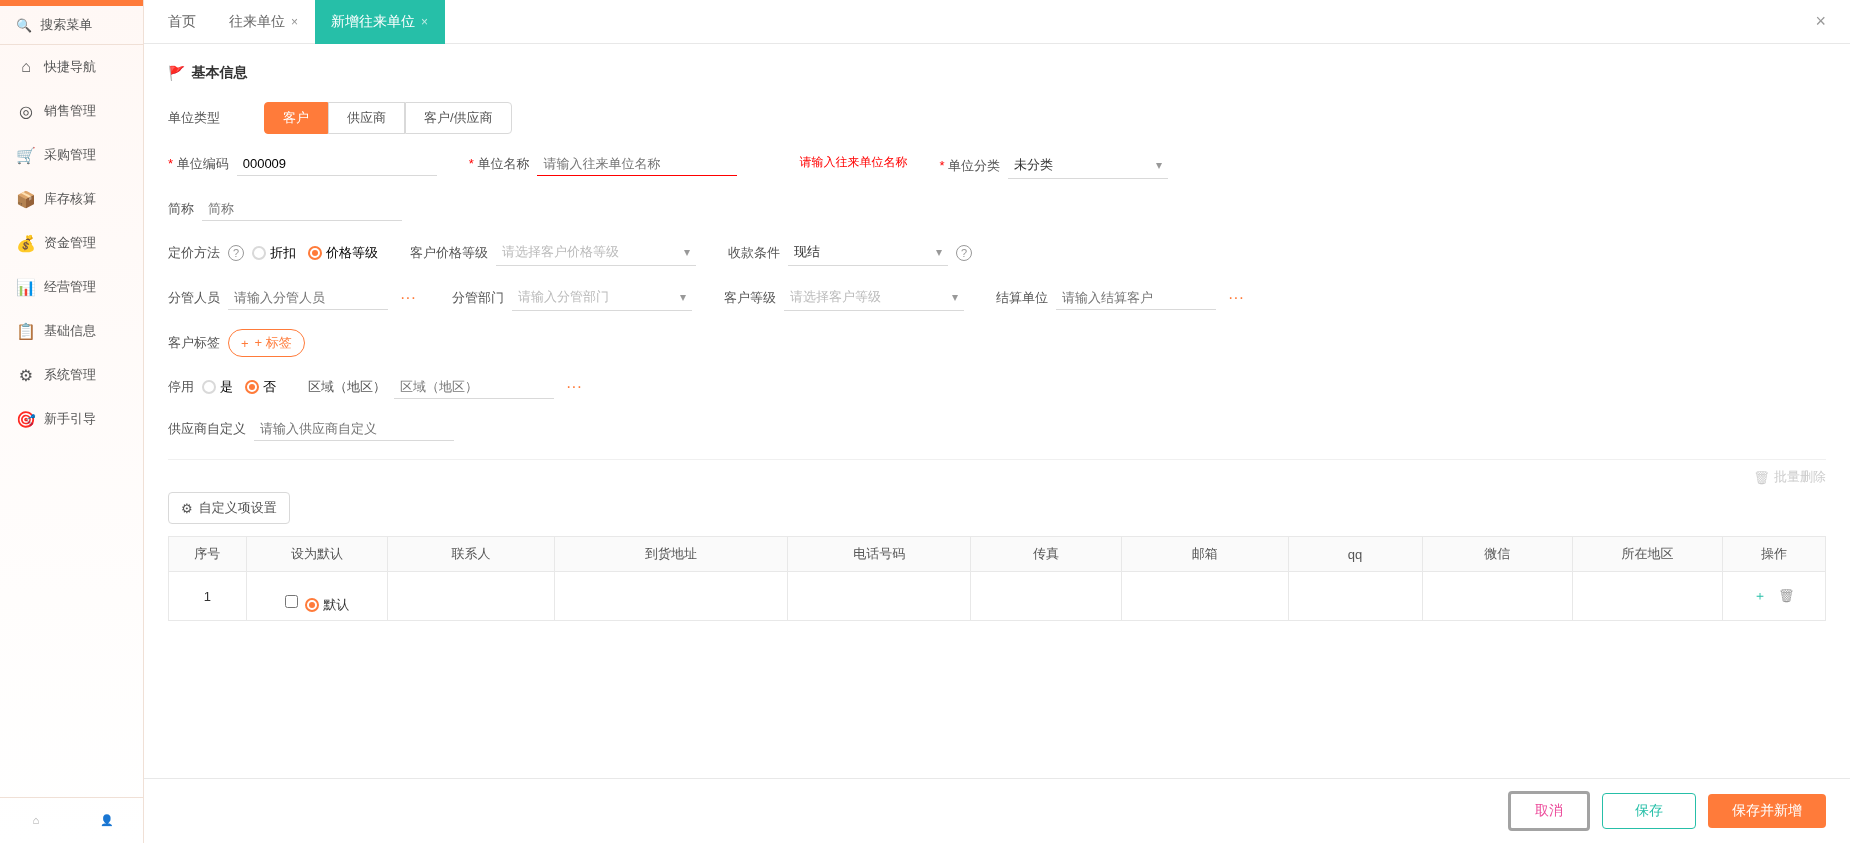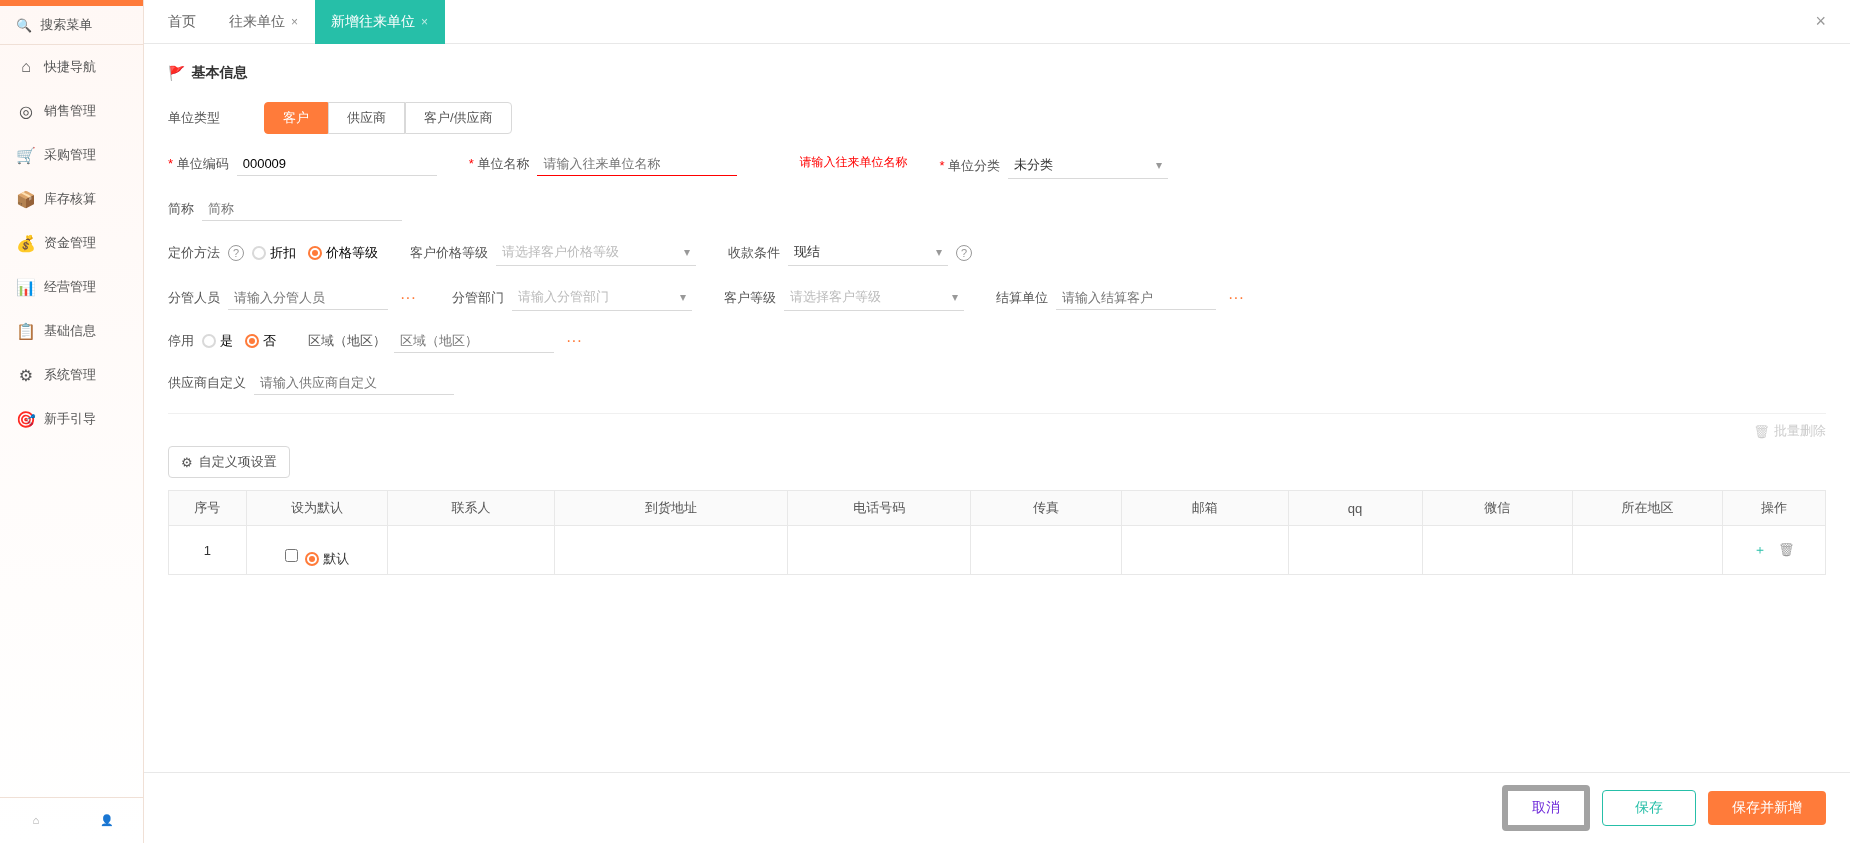--- a/index.html
+++ b/index.html
@@ -315,26 +315,26 @@
       align-items: center;
       justify-content: flex-end;
       gap: 12px;
       padding: 12px 24px;
       border-top: 1px solid #e8e8e8;
       background: #fff;
       flex-shrink: 0;
     }
     .btn-cancel {
       padding: 8px 24px;
-      border: 6px solid #a3a3a3;
+      border: 3px solid #a3a3a3;
       background: #fff;
       border-radius: 4px;
       cursor: pointer;
       font-size: 14px;
-      color: #6d28d9;
+      color: #ec4899;
     }
     .btn-save {
       padding: 8px 32px;
       border: 1px solid #26bfa8;
       background: #fff;
       border-radius: 4px;
       cursor: pointer;
       font-size: 14px;
       color: #26bfa8;
     }
@@ -566,20 +566,29 @@
         </div>
       </div>
 
       <div class="form-group">
         <span class="form-label">结算单位</span>
         <input class="form-input form-input-medium" type="text" placeholder="请输入结算客户" style="">
         <span class="more-btn">···</span>
       </div>
     </div>
 
+    <div class="form-row">
+      <div class="form-group">
+        <span class="form-label">客户标签</span>
+        <div class="tag-btn">
+          <span>+</span>
+          <span style="margin-left:2px;">+ 标签</span>
+        </div>
+      </div>
+    </div>
 
     <div class="form-row" style="gap:32px; align-items:center;">
 
       <div class="form-group">
         <span class="form-label">停用</span>
         <div class="radio-group">
           <div class="radio-item">
             <div class="radio-circle"></div>
             <span>是</span>
           </div>

